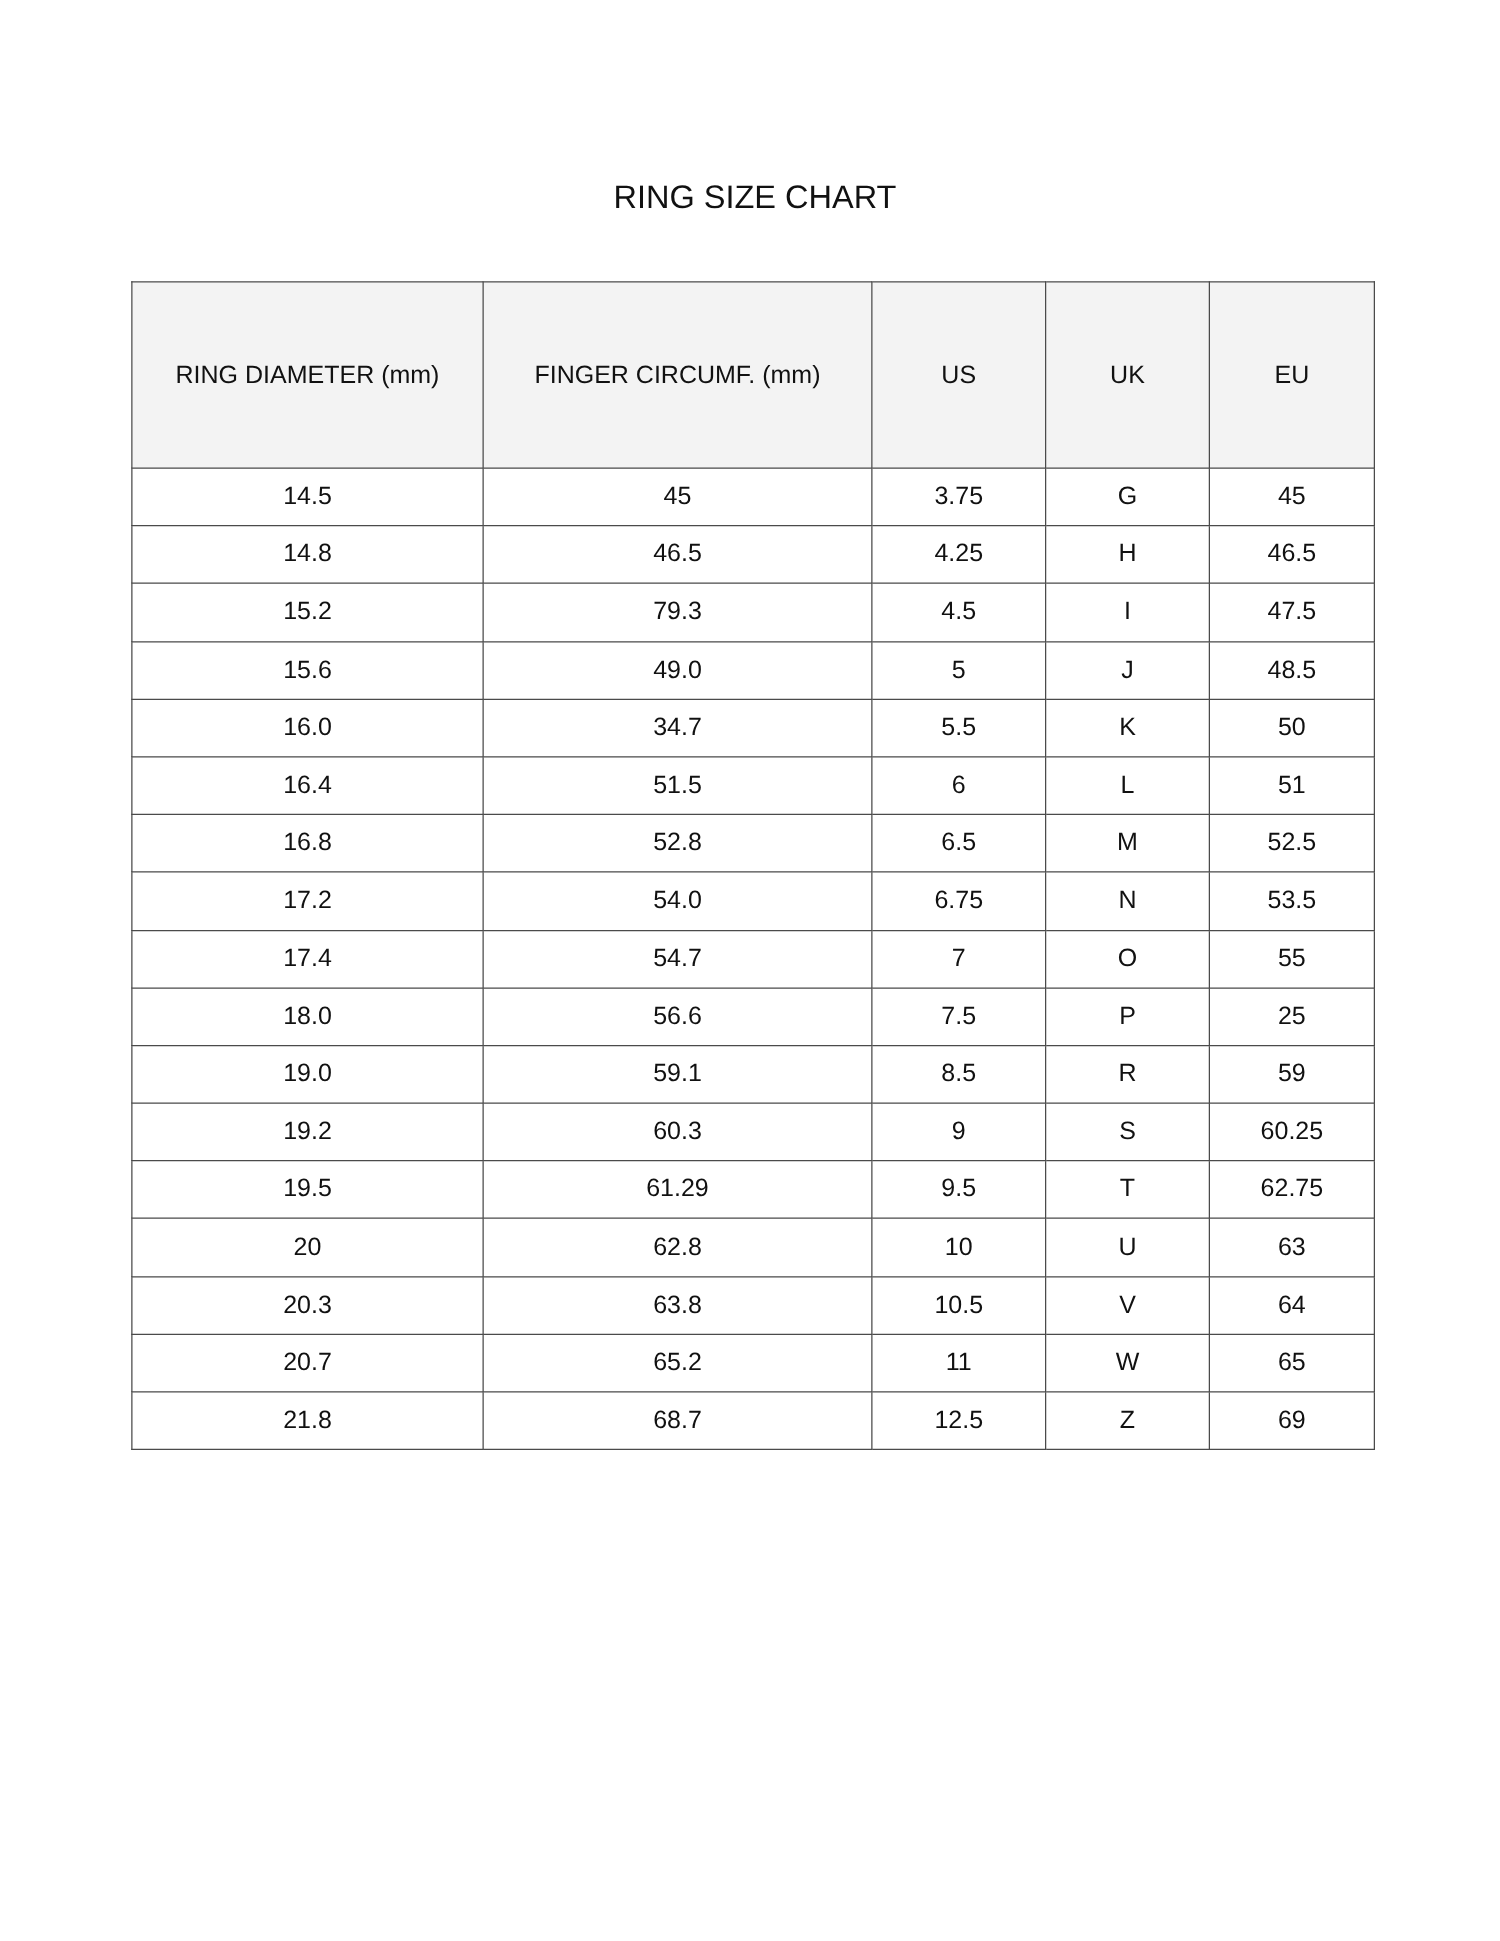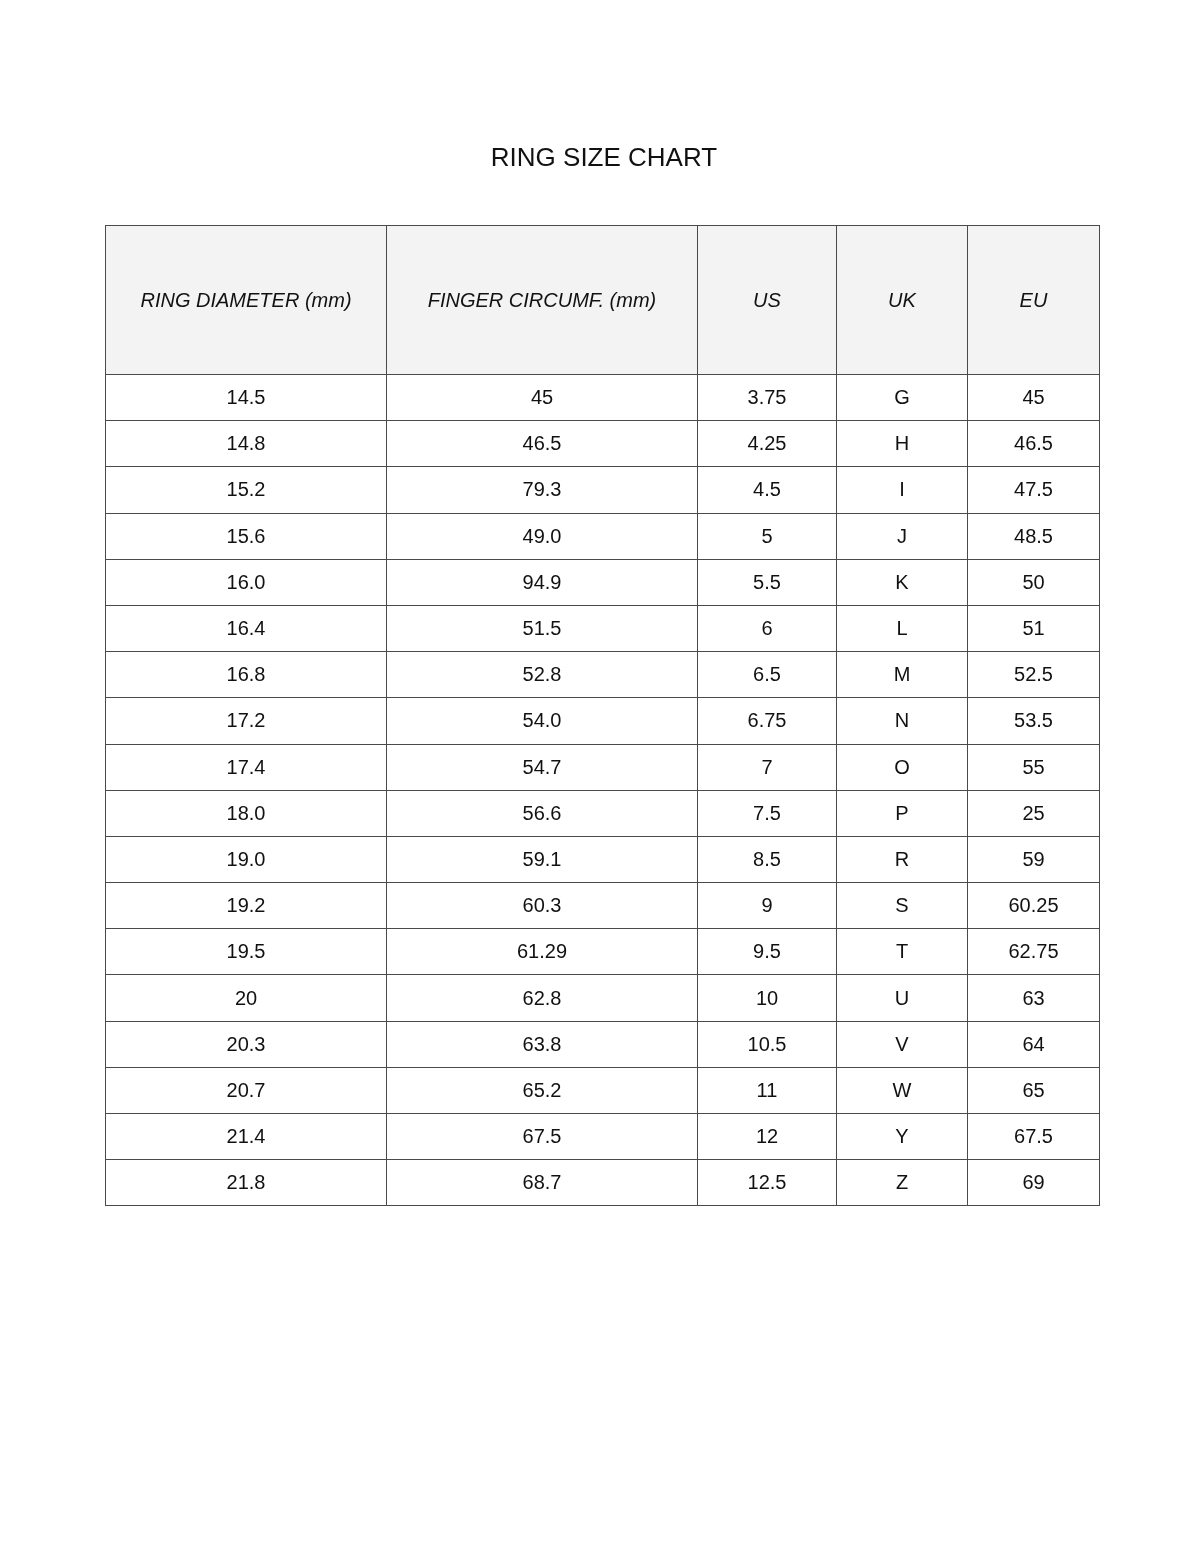--- a/index.html
+++ b/index.html
@@ -38,21 +38,20 @@
     table.size-table td {
       border: 1.5px solid #4a4a4a;
       text-align: center;
       font-size: 20px;
       font-weight: normal;
       padding: 0;
     }
     table.size-table th {
       background: #f3f3f3;
       height: 148px;
-      font-style: italic;
     }
     table.size-table td {
       height: 45.2px;
       background: #ffffff;
     }
     col.c1 { width: 281px; }
     col.c2 { width: 311px; }
     col.c3 { width: 139px; }
     col.c4 { width: 131px; }
     col.c5 { width: 132px; }
@@ -103,21 +102,21 @@
       </tr>
       <tr>
         <td>15.6</td>
         <td>49.0</td>
         <td>5</td>
         <td>J</td>
         <td>48.5</td>
       </tr>
       <tr>
         <td>16.0</td>
-        <td>94.9</td>
+        <td>34.7</td>
         <td>5.5</td>
         <td>K</td>
         <td>50</td>
       </tr>
       <tr>
         <td>16.4</td>
         <td>51.5</td>
         <td>6</td>
         <td>L</td>
         <td>51</td>
@@ -186,27 +185,20 @@
         <td>64</td>
       </tr>
       <tr>
         <td>20.7</td>
         <td>65.2</td>
         <td>11</td>
         <td>W</td>
         <td>65</td>
       </tr>
       <tr>
-        <td>21.4</td>
-        <td>67.5</td>
-        <td>12</td>
-        <td>Y</td>
-        <td>67.5</td>
-      </tr>
-      <tr>
         <td>21.8</td>
         <td>68.7</td>
         <td>12.5</td>
         <td>Z</td>
         <td>69</td>
       </tr>
     </tbody>
 </table>
 
 </body></html>

